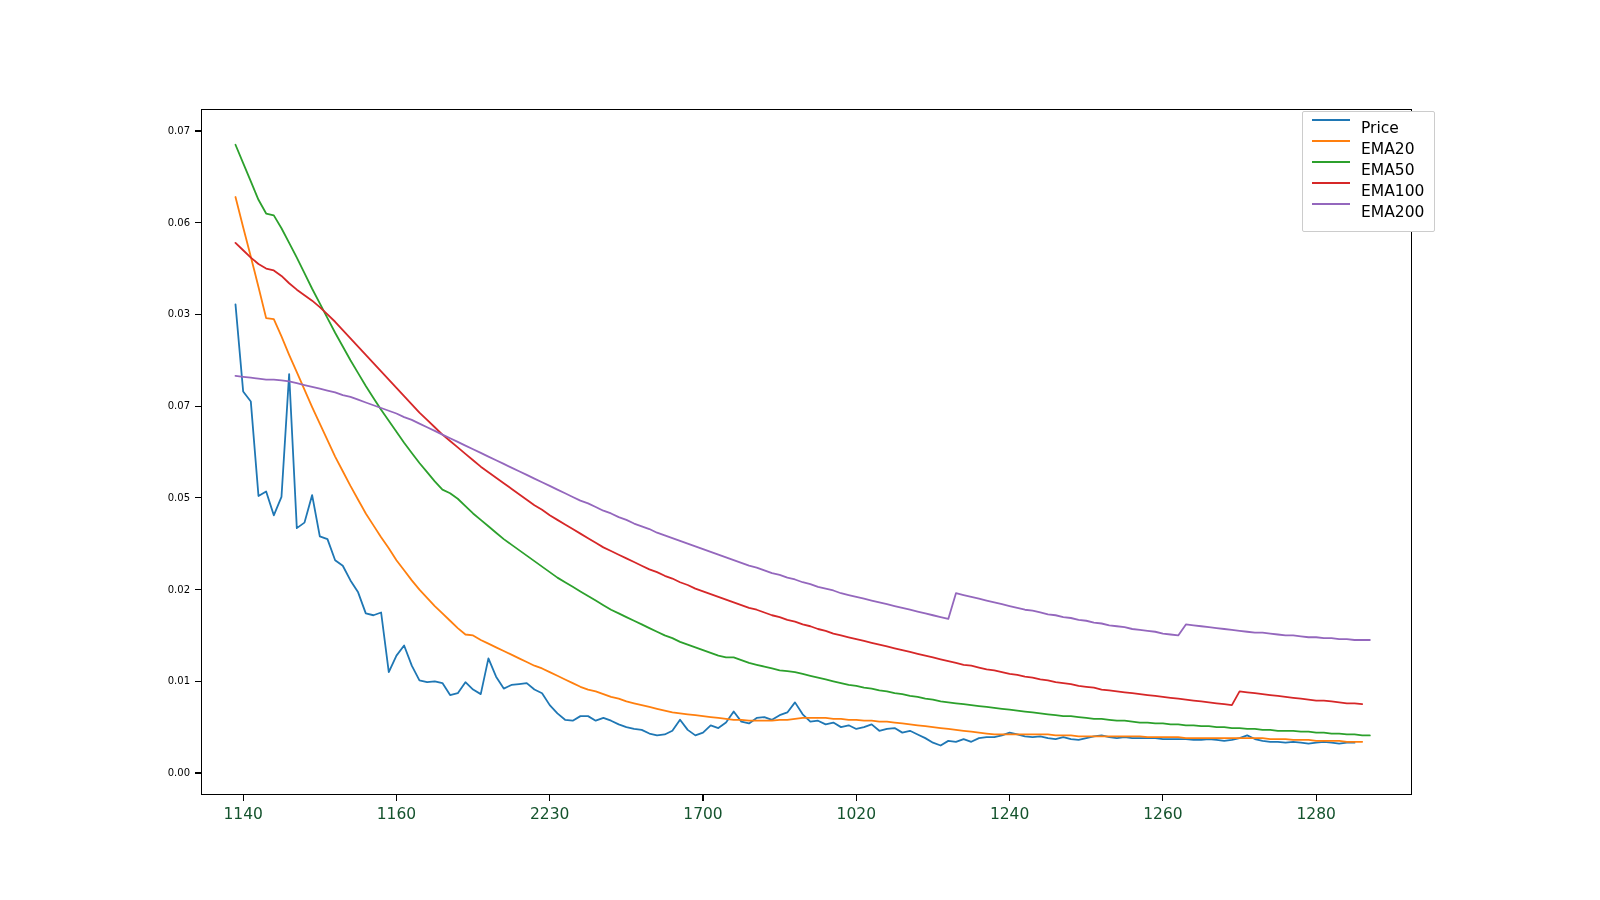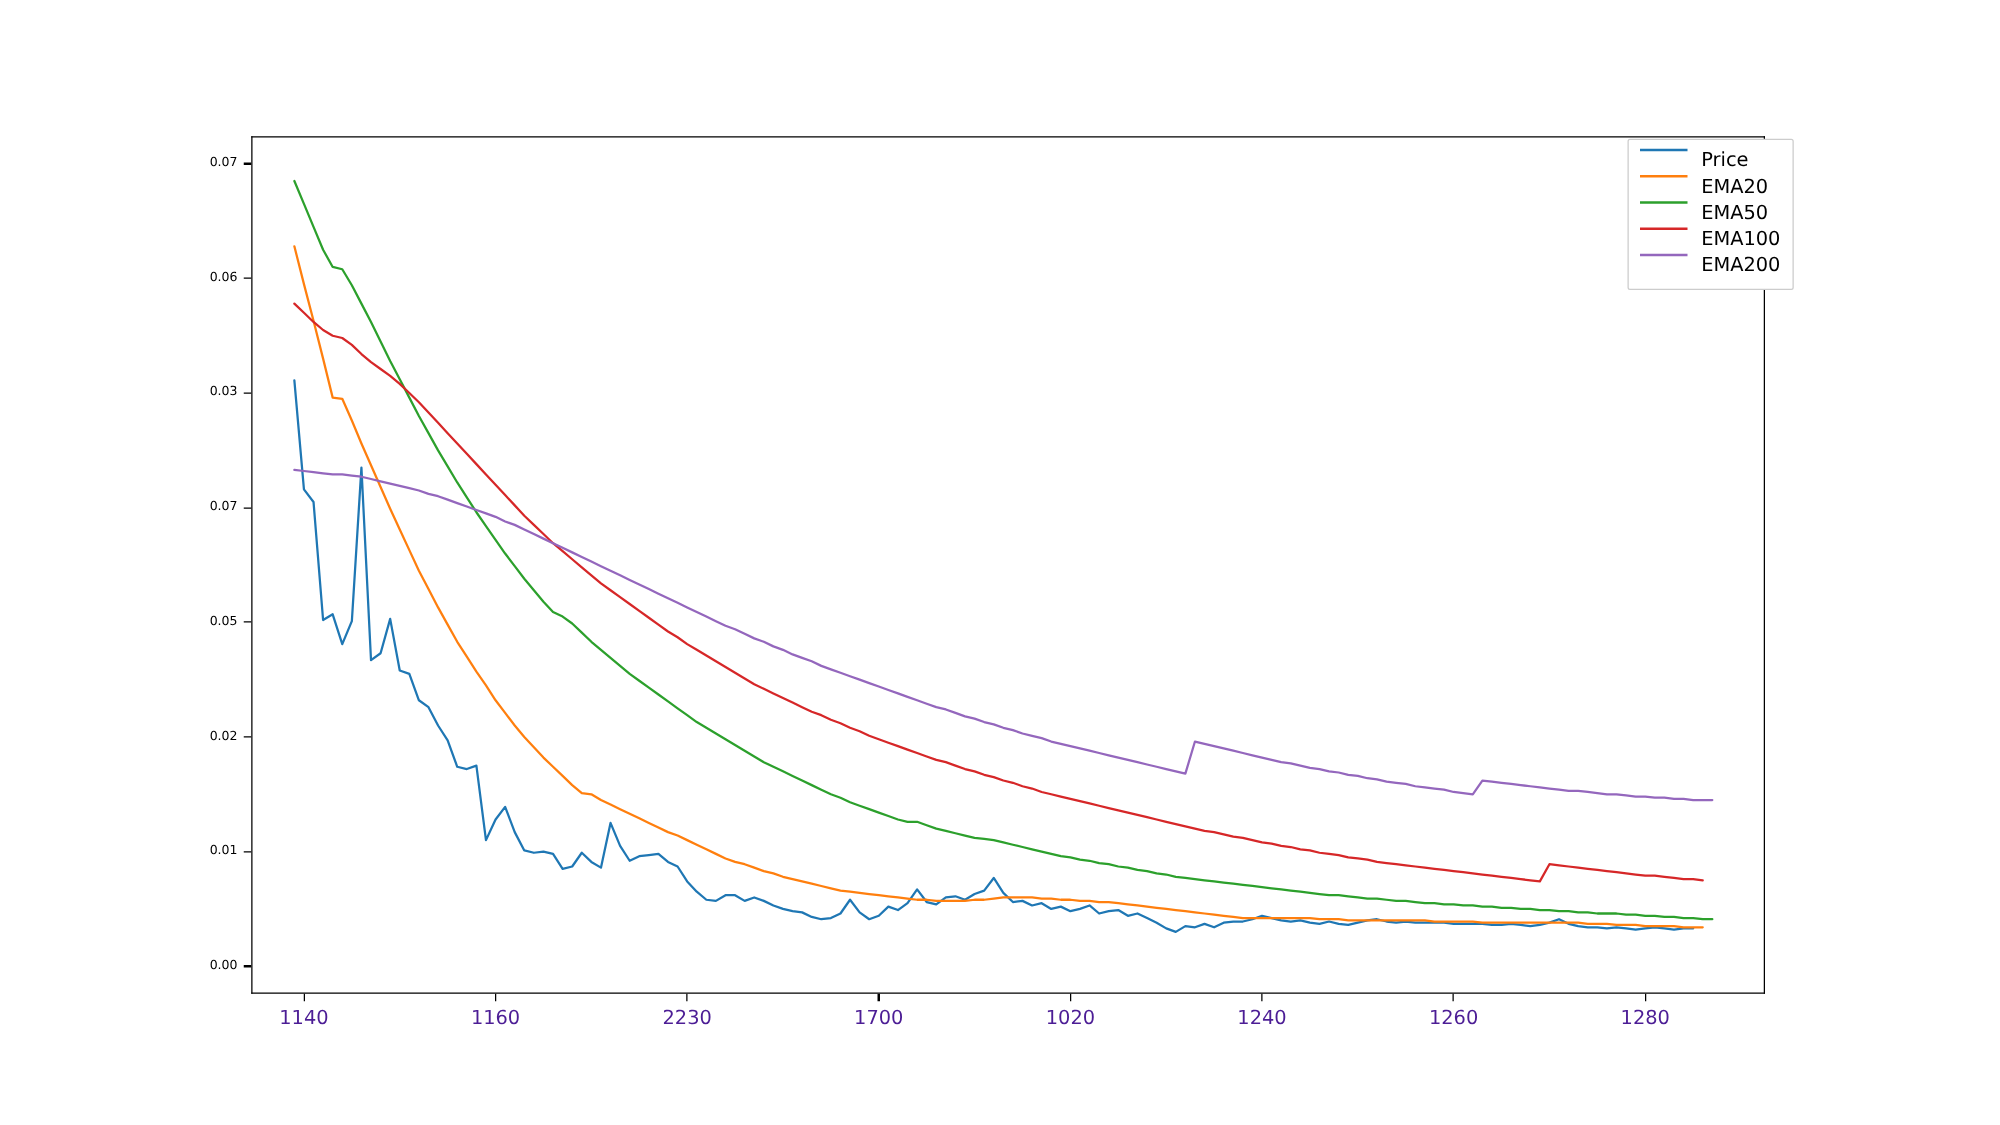--- a/index.html
+++ b/index.html
@@ -81,21 +81,21 @@
     width: 1.2px;
     height: 6px;
     background: #000000;
   }
   .xtick-label {
     position: absolute;
     top: 10px;
     left: 0;
     transform: translateX(-50%);
     font-size: 15.5px;
-    color: #4c1d95;
+    color: #14532d;
     white-space: nowrap;
   }
 
   
   #legend {
     position: absolute;
     left: 1101px;
     top: 2px;
     background: #ffffff;
     border: 1px solid #cccccc;

